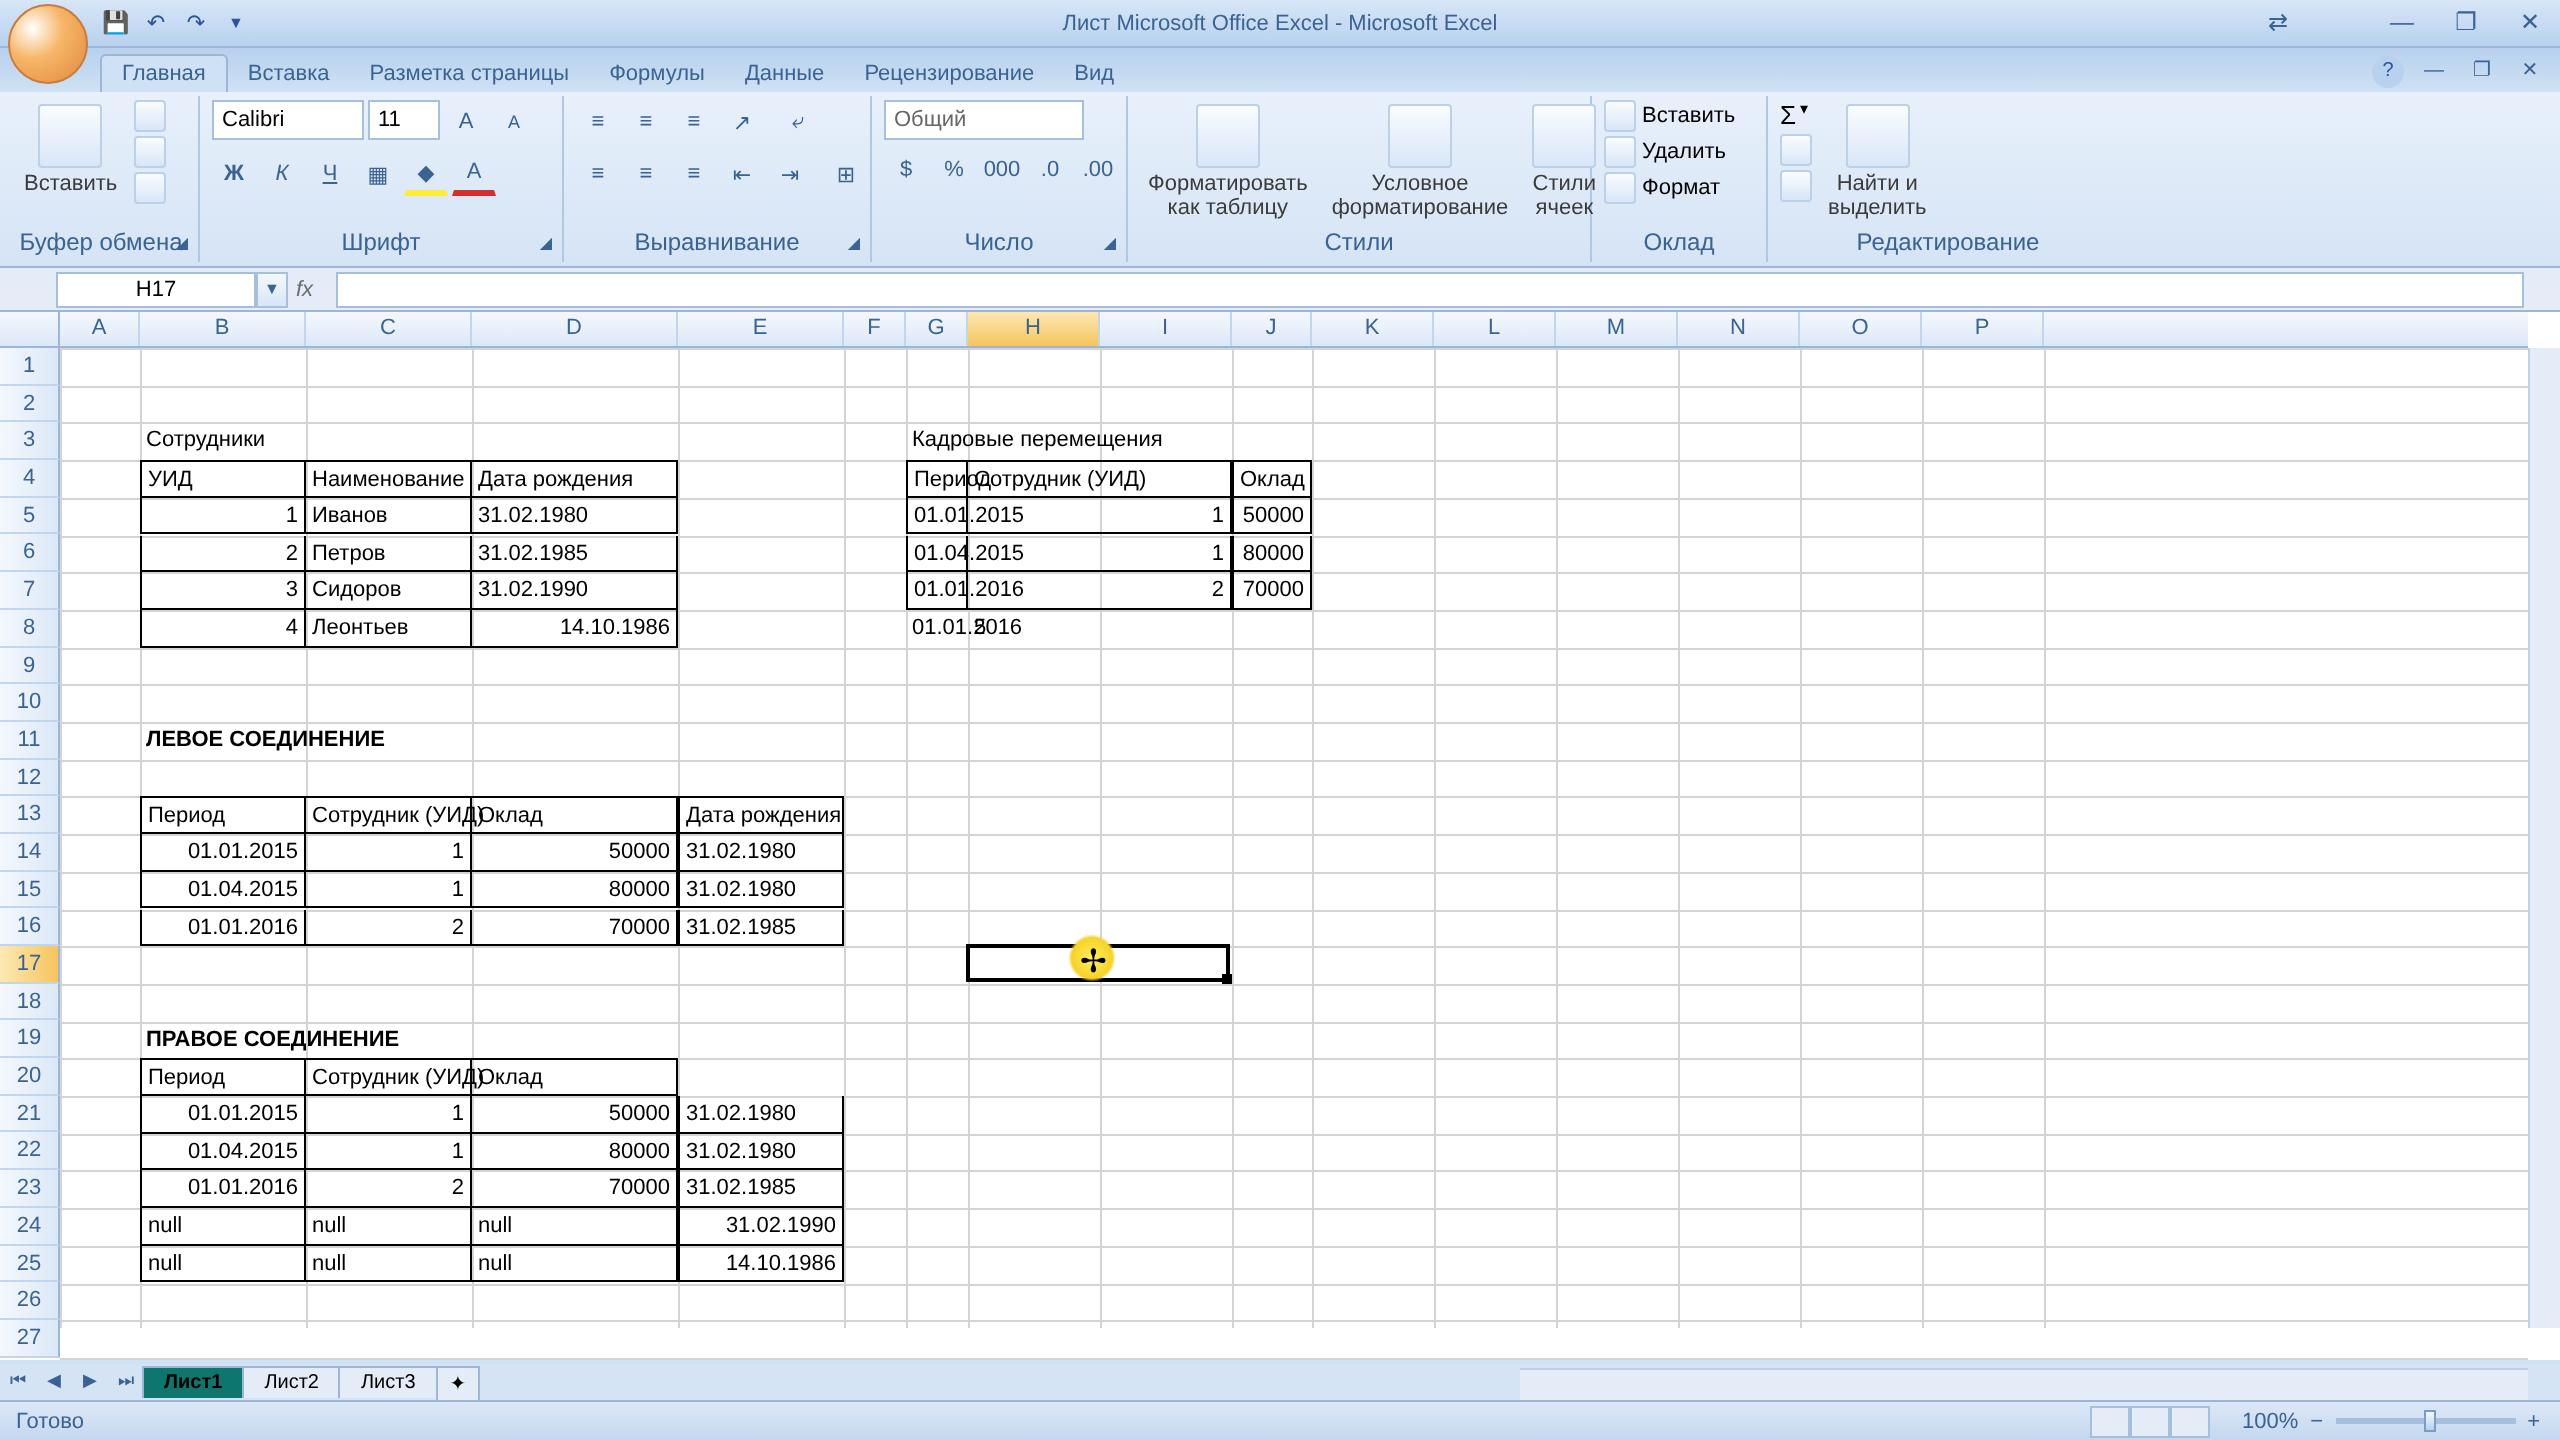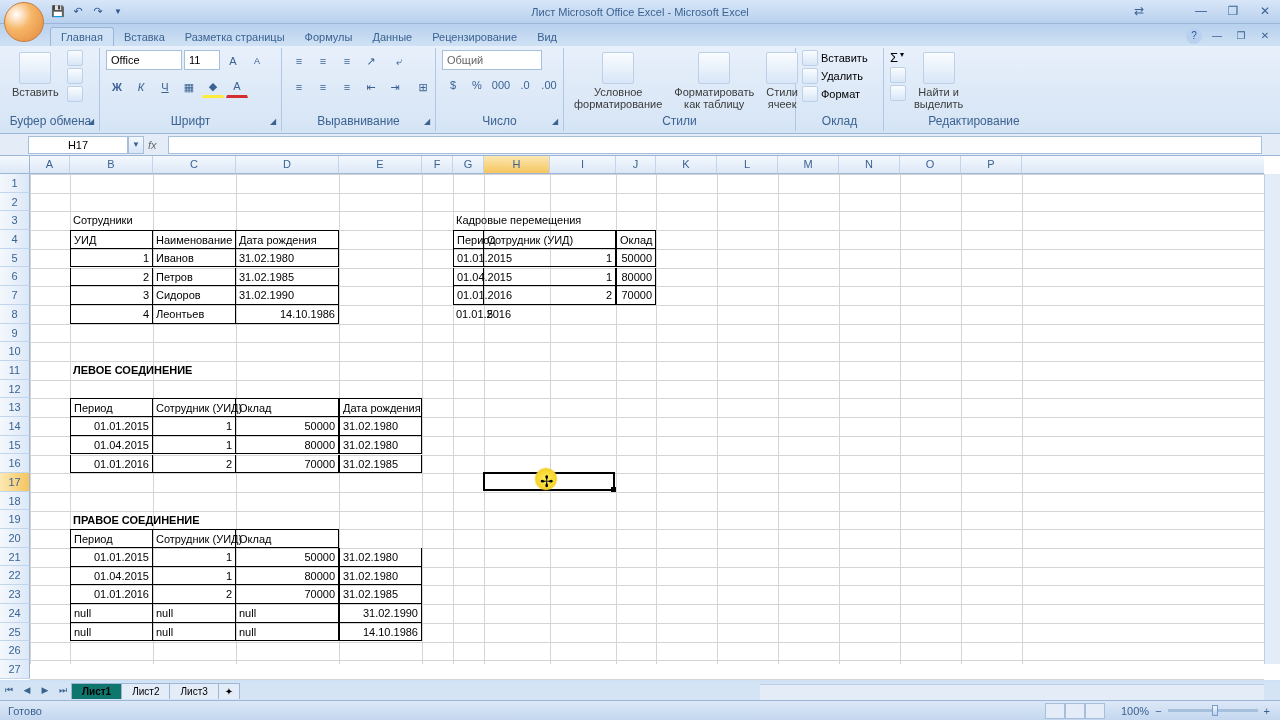--- a/index.html
+++ b/index.html
@@ -121,21 +121,21 @@
       </div>
     </div>
     <div class="rgroup-label">Буфер обмена</div>
     <div class="dialog-launcher">◢</div>
   </div>
 
   <div class="rgroup" style="width:182px">
     <div class="rgroup-body" style="flex-direction:column;gap:4px">
       <div class="rrow">
         <div class="font-sel">
-            <span>Office</span>
+            <span>Calibri</span>
           </div>
         <div class="size-sel">
             <span>11</span>
           </div>
         <div class="rbtn-sm">A</div>
         <div class="rbtn-sm" style="font-size:9px">A</div>
       </div>
       <div class="rrow">
         <div class="rbtn-sm">
             <b>Ж</b>
@@ -191,27 +191,27 @@
       </div>
     </div>
     <div class="rgroup-label">Число</div>
     <div class="dialog-launcher">◢</div>
   </div>
 
   <div class="rgroup" style="width:232px">
     <div class="rgroup-body">
       <div class="rbtn-big">
           <div class="icon-placeholder"></div>
+          <span style="white-space:pre">Форматировать
+как таблицу</span>
+        </div>
+      <div class="rbtn-big">
+          <div class="icon-placeholder"></div>
           <span style="white-space:pre">Условное
 форматирование</span>
-        </div>
-      <div class="rbtn-big">
-          <div class="icon-placeholder"></div>
-          <span style="white-space:pre">Форматировать
-как таблицу</span>
         </div>
       <div class="rbtn-big">
           <div class="icon-placeholder"></div>
           <span style="white-space:pre">Стили
 ячеек</span>
         </div>
     </div>
     <div class="rgroup-label">Стили</div>
   </div>
 

